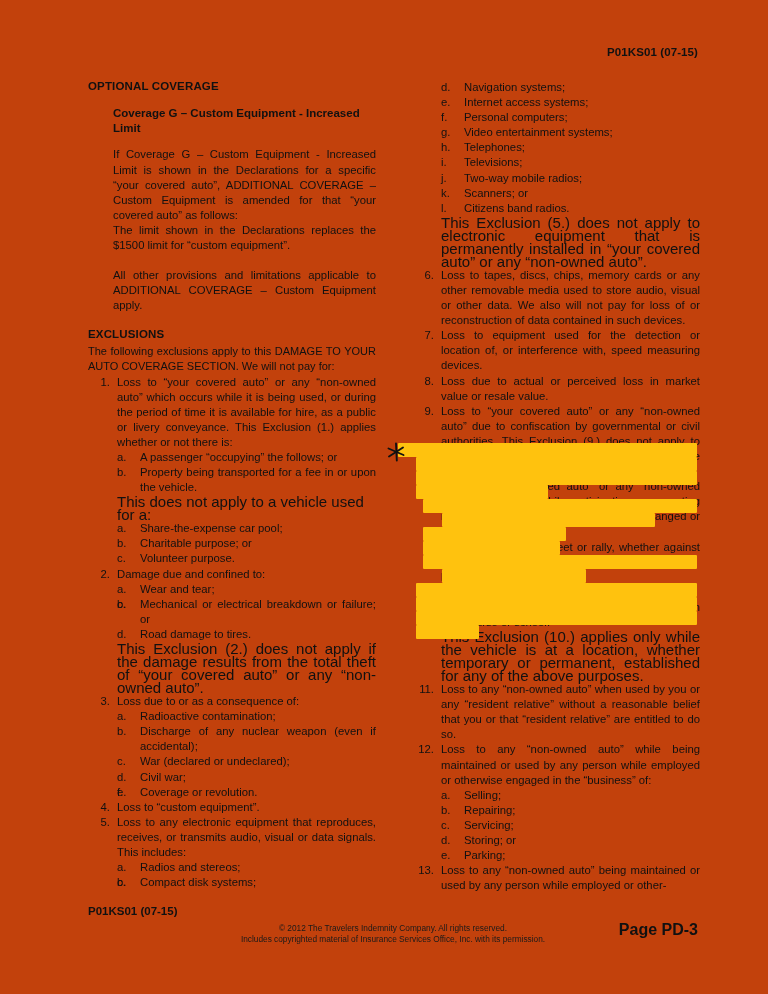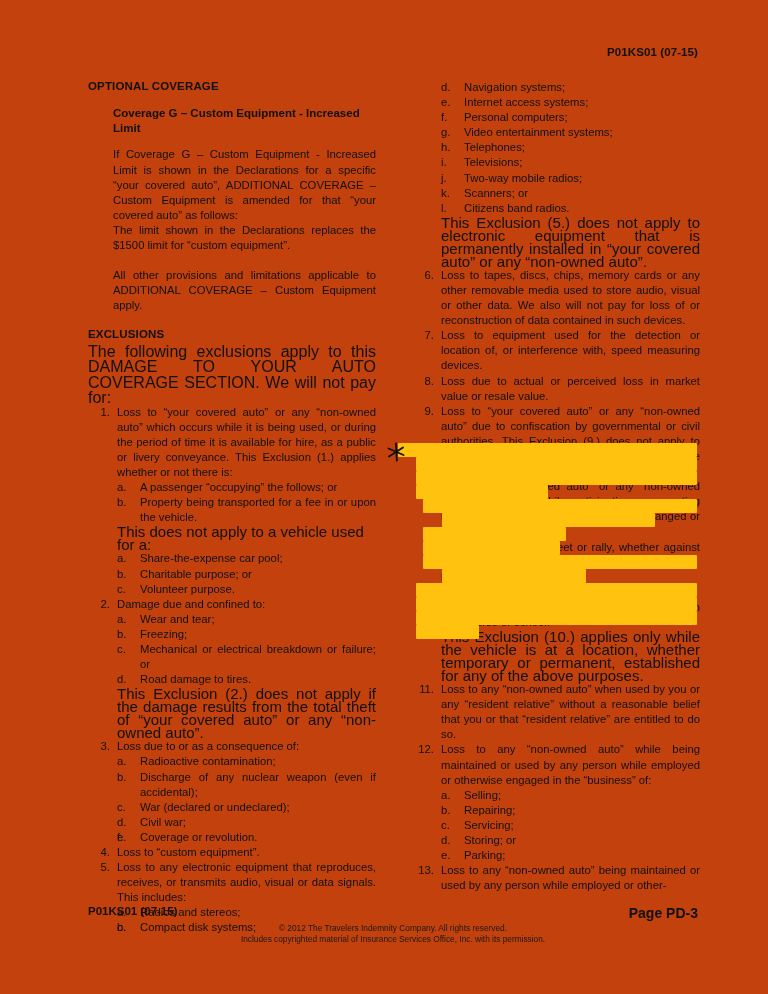--- a/index.html
+++ b/index.html
@@ -73,21 +73,21 @@
   }
   .spacer-md { height: 15px; }
 
   .section-head {
     font-size: 11.5px;
     font-weight: bold;
     letter-spacing: 0.15px;
     margin: 0 0 4px 0;
   }
   .intro {
-    font-size: 16px;
+    font-size: 11px;
     line-height: 15.1px;
     text-align: justify;
     margin: 0;
   }
 
   
   .item {
     position: relative;
     font-size: 11.3px;
     line-height: 15.1px;
@@ -169,22 +169,22 @@
   .footer .f-left {
     position: absolute;
     left: 0;
     top: 0;
     font-size: 11.5px;
     font-weight: bold;
   }
   .footer .f-right {
     position: absolute;
     right: 0;
-    top: 0;
-    font-size: 14px;
+    top: 16px;
+    font-size: 16px;
     font-weight: bold;
   }
   .footer .f-center {
     position: absolute;
     left: 0;
     right: 0;
     top: 18px;
     text-align: center;
     font-size: 8.3px;
     line-height: 10.6px;
@@ -247,21 +247,20 @@
       <div class="item">
         <span class="marker">2.</span>
         <div class="body nojust">Damage due and confined to:</div>
       </div>
       <div class="sub">
         <span class="marker">a.</span>
         <div class="body nojust">Wear and tear;</div>
       </div>
       <div class="sub">
         <span class="marker">b.</span>
-        <div class="body nojust">Freezing;</div>
       </div>
       <div class="sub">
         <span class="marker">c.</span>
         <div class="body">Mechanical or electrical breakdown or failure; or</div>
       </div>
       <div class="sub">
         <span class="marker">d.</span>
         <div class="body nojust">Road damage to tires.</div>
       </div>
       <div class="cont">This Exclusion (2.) does not apply if the damage results from the total theft of “your covered auto” or any “non-owned auto”.</div>

